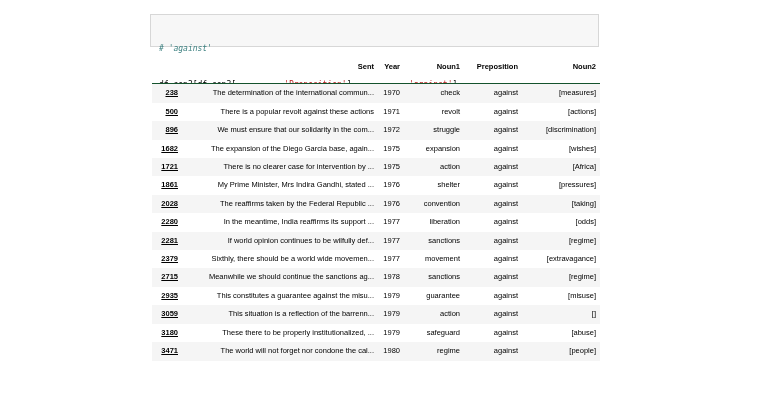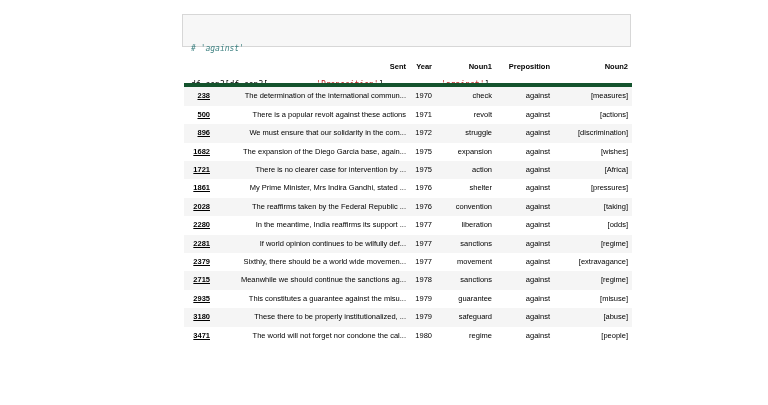--- a/index.html
+++ b/index.html
@@ -1,20 +1,20 @@
 <!DOCTYPE html>
 <html><head>
 <meta charset="utf-8">
 <style>
   * { margin:0; padding:0; box-sizing:border-box; }
   html,body { background:#ffffff; }
   body { font-family:"Liberation Sans", sans-serif; }
   .page {
     position:relative; width:640px; height:405px;
-    background:#ffffff; overflow:hidden;margin-left:32px;
+    background:#ffffff; overflow:hidden;
   }
   
   .code-cell {
     position:absolute; left:150px; top:14px; width:449px; height:33px;
     background:#f7f7f7; border:1px solid #d7d7d7;
     padding:4px 8px;
     font-family:"DejaVu Sans Mono", monospace;
     font-size:8px; line-height:12px; white-space:pre;
     color:#000;
   }
@@ -28,21 +28,21 @@
     border-collapse:collapse; table-layout:fixed; width:448px;
     font-size:7.5px; color:#000; border:none;
   }
   .df th, .df td {
     text-align:right; vertical-align:middle;
     overflow:hidden; white-space:nowrap;
     padding:5px 4px; line-height:8.4px;
   }
   .df thead th {
     font-weight:bold; padding:4px 4px 12px;
-    border-bottom:4px solid #14532d;
+    border-bottom:1px solid #14532d;
   }
   .df tbody th { font-weight:bold;text-decoration:underline; }
   .df tbody tr:nth-child(odd) { background:#f5f5f5; }
   .df tbody tr:nth-child(even) { background:#ffffff; }
 </style>
 </head>
 <body>
 
 <div class="page">
 
@@ -175,20 +175,28 @@
         <tr>
           <th>2935</th>
           <td>This constitutes a guarantee against the misu...</td>
           <td>1979</td>
           <td>guarantee</td>
           <td>against</td>
           <td>[misuse]</td>
         </tr>
 
 
+        <tr>
+          <th>3059</th>
+          <td>This situation is a reflection of the barrenn...</td>
+          <td>1979</td>
+          <td>action</td>
+          <td>against</td>
+          <td>[]</td>
+        </tr>
 
         <tr>
           <th>3180</th>
           <td>These there to be properly institutionalized, ...</td>
           <td>1979</td>
           <td>safeguard</td>
           <td>against</td>
           <td>[abuse]</td>
         </tr>
 

